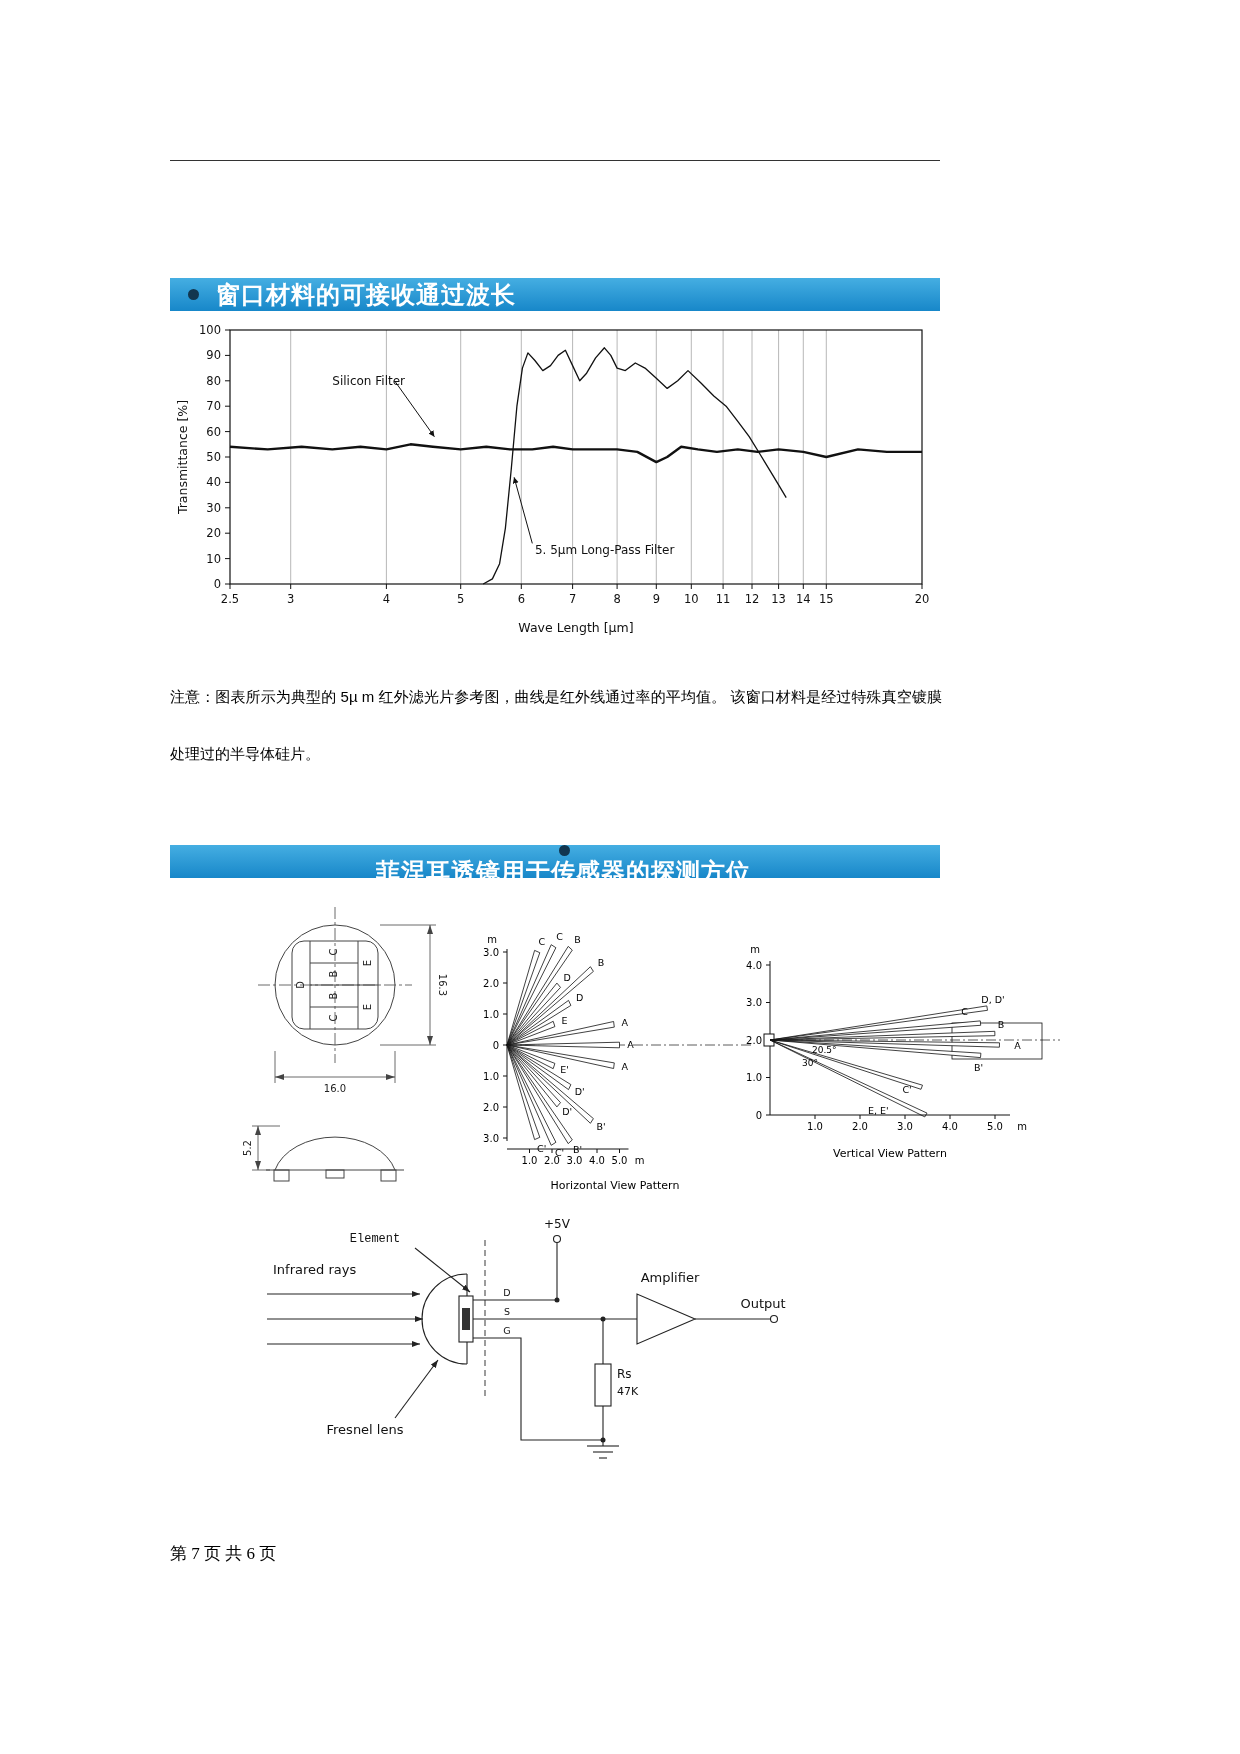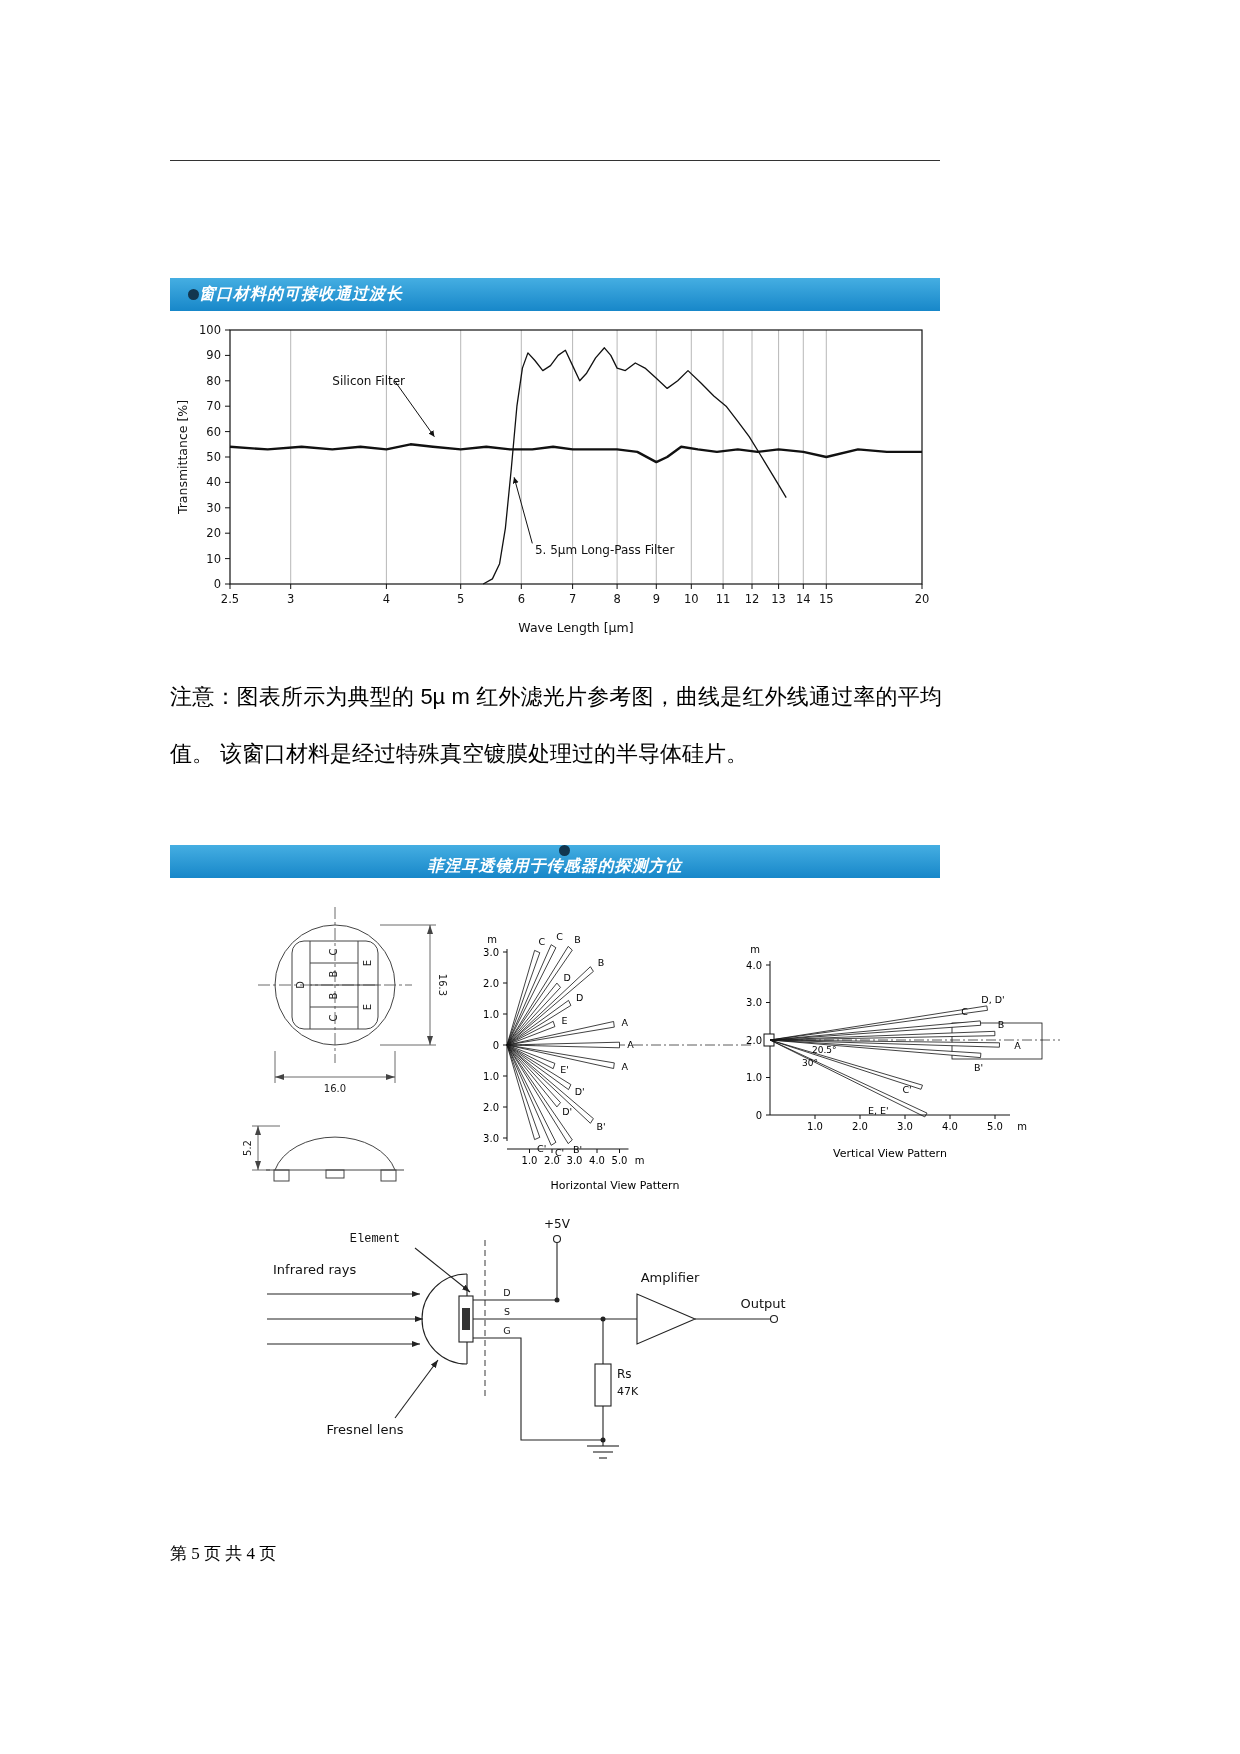--- a/index.html
+++ b/index.html
@@ -8,25 +8,25 @@
     width:1240px; height:1754px; position:relative;
     font-family:"Liberation Sans", sans-serif; color:#000;
   }
   .rule-top { position:absolute; left:170px; top:160px; width:770px; border-top:1.5px solid #333; }
   .section-bar {
     position:absolute; left:170px; width:770px; height:33px;
     display:flex; align-items:center; color:#fff;
   }
   #bar1 { top:278px; } #bar2 { top:845px;flex-direction:column; }
   .section-bar .bullet { width:11px; height:11px; border-radius:50%; margin-left:18px; flex:0 0 auto; }
-  .section-bar .title { font-size:16px; font-weight:bold; letter-spacing:1px;font-style:italic; }
+  .section-bar .title { margin-left:17px; font-size:24px; font-weight:bold; letter-spacing:1px; }
   #transmittance-chart { position:absolute; left:172px; top:316px; }
   .note {
     position:absolute; left:170px; top:668px; width:772px;
-    font-size:22px; line-height:57px; text-align:justify;
+    font-size:15px; line-height:57px; text-align:justify;
   }
   #lens-diagram { position:absolute; left:240px; top:885px; }
   #h-pattern   { position:absolute; left:455px; top:905px; }
   #v-pattern   { position:absolute; left:720px; top:935px; }
   #circuit     { position:absolute; left:255px; top:1212px; }
   .footer {
     position:absolute; left:170px; top:1542px;
     font-family:"Liberation Serif", serif; font-size:17px;
   }
 </style>
@@ -336,14 +336,14 @@
       <text x="252" y="84" font-size="9.5" text-anchor="middle">D</text>
       <text x="252" y="103" font-size="9.5" text-anchor="middle">S</text>
       <text x="252" y="122" font-size="9.5" text-anchor="middle">G</text>
       <text x="362" y="166" font-size="12">Rs</text>
       <text x="362" y="183" font-size="11">47K</text>
       <text x="415" y="70" font-size="13" text-anchor="middle">Amplifier</text>
       <text x="508" y="96" font-size="13" text-anchor="middle">Output</text>
     </g>
   </svg>
 
-  <div class="footer">第 5 页 共 4 页</div>
+  <div class="footer">第 7 页 共 6 页</div>
 </div>
 
 </body></html>

